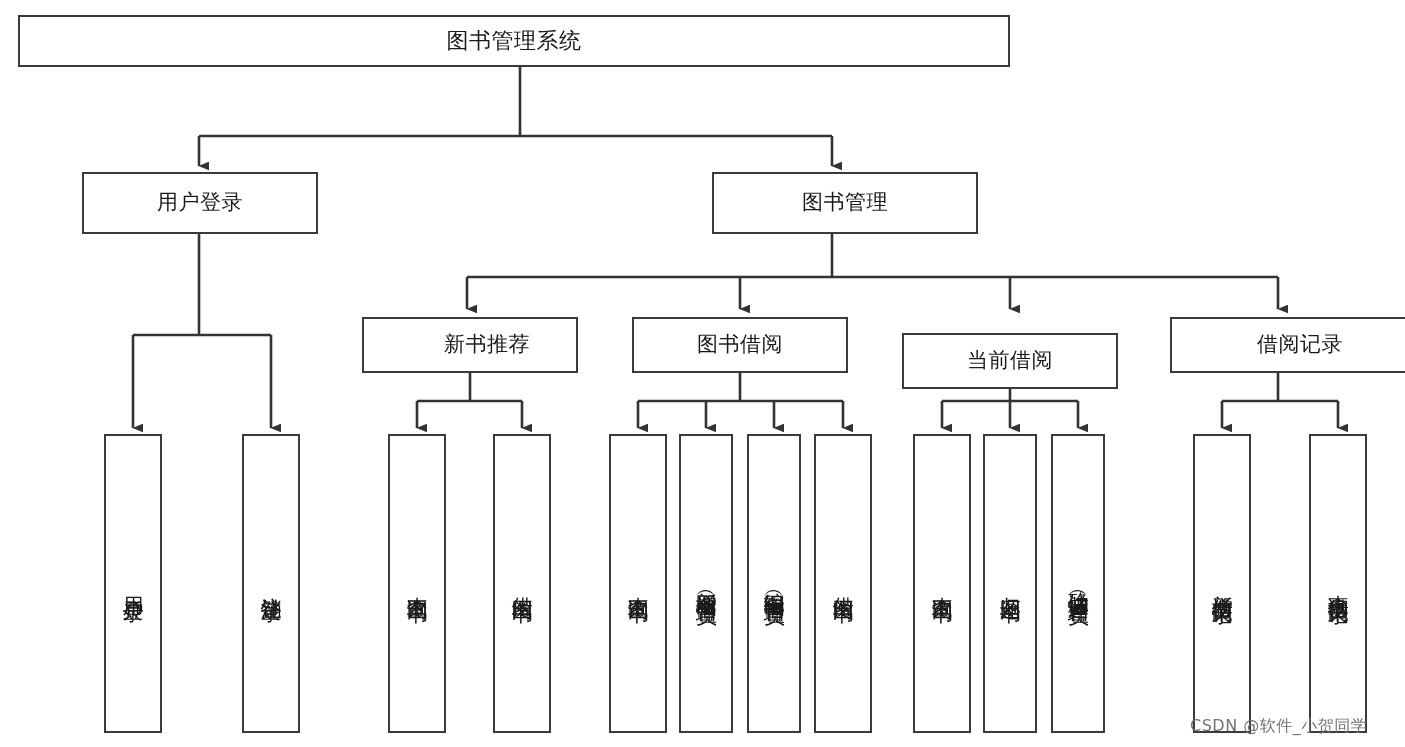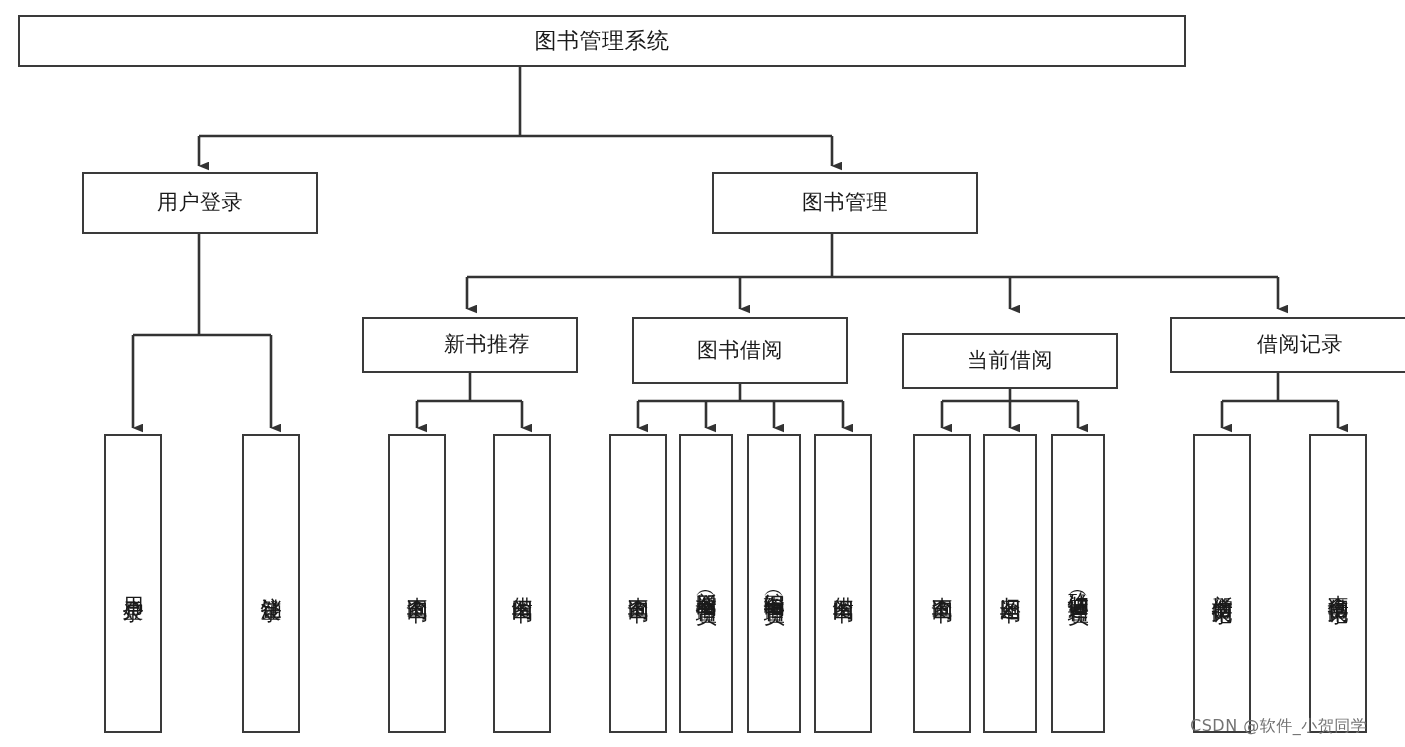--- a/index.html
+++ b/index.html
@@ -117,37 +117,37 @@
       <path d="M 1010,401 L 1010,428" marker-end="url(#arrowhead)"></path>
       <path d="M 1078,401 L 1078,428" marker-end="url(#arrowhead)"></path>
 
       <path d="M 1278,373 L 1278,401"></path>
       <path d="M 1222,401 L 1338,401"></path>
       <path d="M 1222,401 L 1222,428" marker-end="url(#arrowhead)"></path>
       <path d="M 1338,401 L 1338,428" marker-end="url(#arrowhead)"></path>
     </g>
   </svg>
 
-  <div class="node-box root" style="left:18px; top:15px; width:1168px; height:52px;">
+  <div class="node-box root" style="left:18px; top:15px; width:992px; height:52px;">
     <span class="node-label-h">图书管理系统</span>
   </div>
 
   <div class="node-box" style="left:82px; top:172px; width:236px; height:62px;">
     <span class="node-label-h">用户登录</span>
   </div>
 
   <div class="node-box" style="left:712px; top:172px; width:266px; height:62px;">
     <span class="node-label-h">图书管理</span>
   </div>
 
   <div class="node-box" style="left:362px; top:317px; width:216px; height:56px;padding-left:34px;">
     <span class="node-label-h">新书推荐</span>
   </div>
 
-  <div class="node-box" style="left:632px; top:317px; width:216px; height:67px;">
+  <div class="node-box" style="left:632px; top:317px; width:216px; height:56px;">
     <span class="node-label-h">图书借阅</span>
   </div>
 
   <div class="node-box" style="left:902px; top:333px; width:216px; height:56px;">
     <span class="node-label-h">当前借阅</span>
   </div>
 
   <div class="node-box" style="left:1170px; top:317px; width:260px; height:56px;">
     <span class="node-label-h">借阅记录</span>
   </div>

